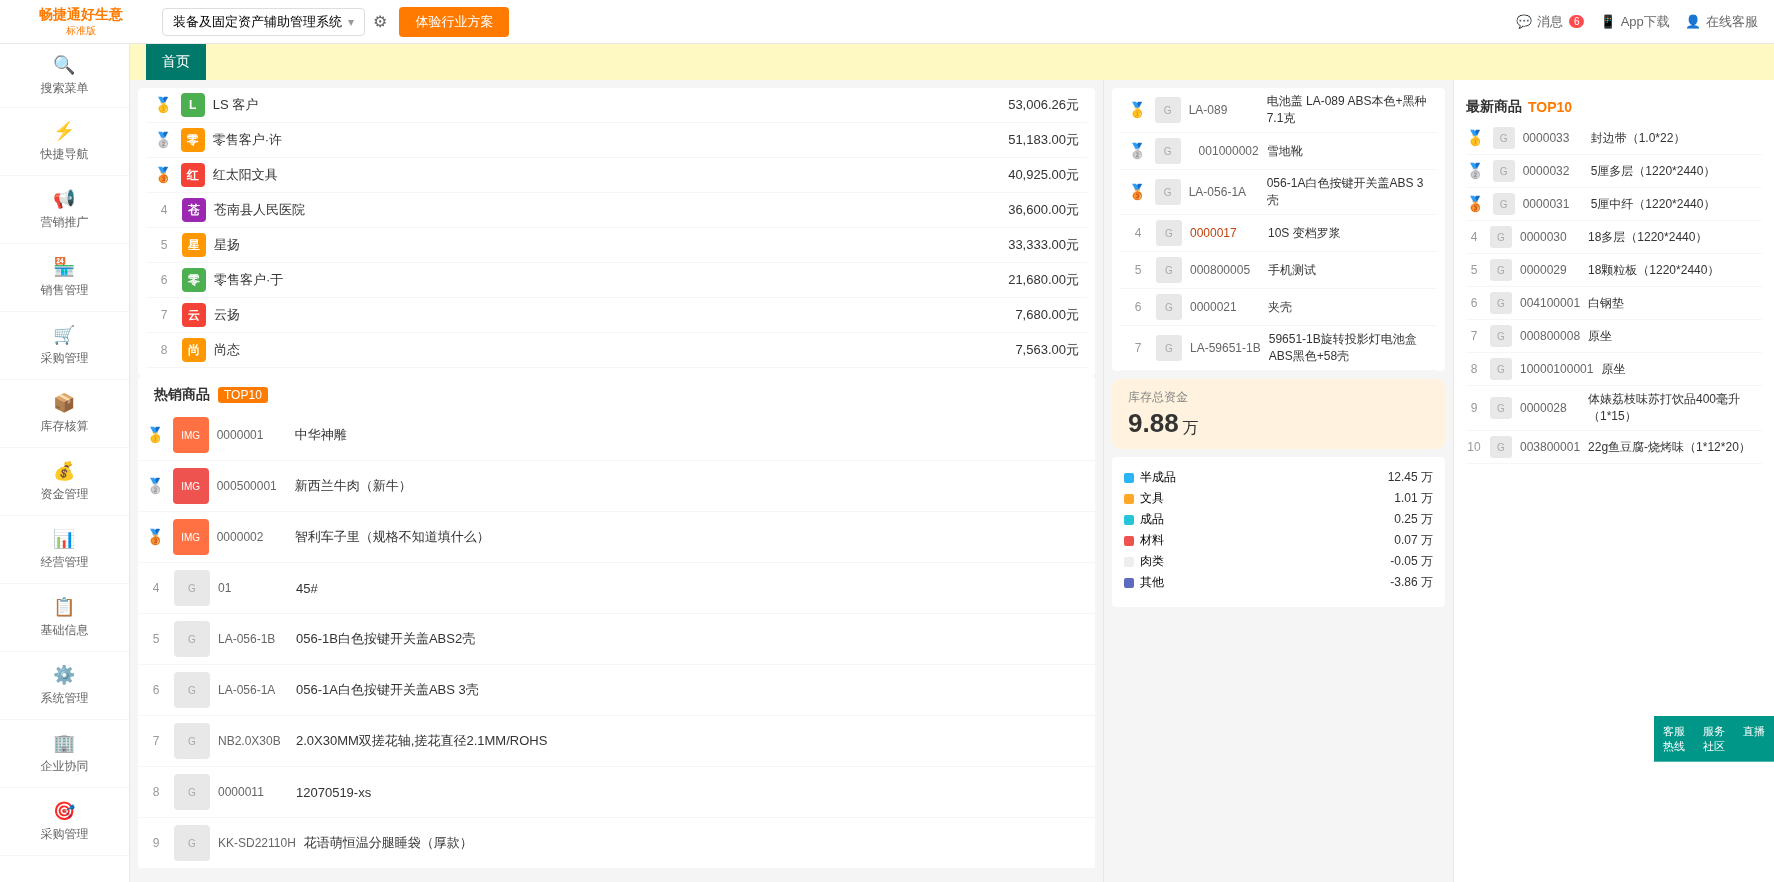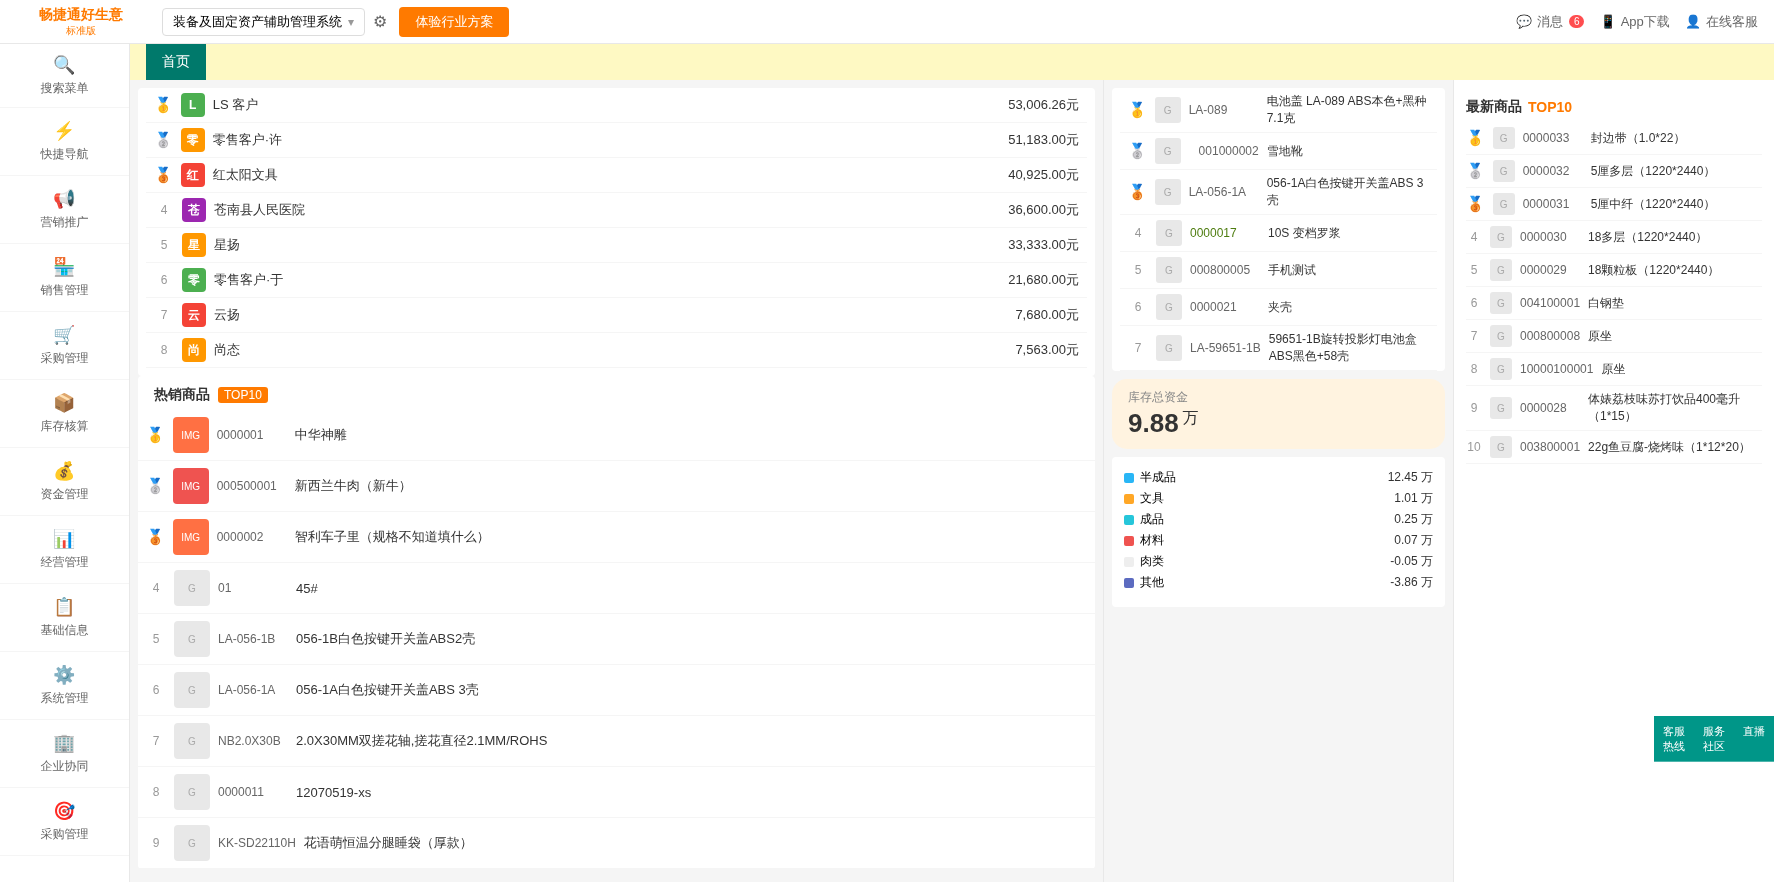--- a/index.html
+++ b/index.html
@@ -333,21 +333,21 @@
   </div>
               <div class="rank-row">
     <span style="color:#cd7f32;font-size:15px;">🥉</span>
     <div class="new-img" style="width:26px;height:26px;background:#e8e8e8;border-radius:3px;flex-shrink:0;display:flex;align-items:center;justify-content:center;font-size:10px;color:#aaa;">G</div>
     <span style="color:#666;font-size:12px;min-width:70px;">LA-056-1A</span>
     <span style="color:#333;font-size:12px;flex:1;">056-1A白色按键开关盖ABS 3壳</span>
   </div>
               <div class="rank-row">
     <span class="rank-num">4</span>
     <div class="new-img" style="width:26px;height:26px;background:#e8e8e8;border-radius:3px;flex-shrink:0;display:flex;align-items:center;justify-content:center;font-size:10px;color:#aaa;">G</div>
-    <span style="color:#4d7c0f;font-size:12px;min-width:70px;">0000017</span>
+    <span style="color:#c2410c;font-size:12px;min-width:70px;">0000017</span>
     <span style="color:#333;font-size:12px;flex:1;">10S 变档罗浆</span>
   </div>
               <div class="rank-row">
     <span class="rank-num">5</span>
     <div class="new-img" style="width:26px;height:26px;background:#e8e8e8;border-radius:3px;flex-shrink:0;display:flex;align-items:center;justify-content:center;font-size:10px;color:#aaa;">G</div>
     <span style="color:#666;font-size:12px;min-width:70px;">000800005</span>
     <span style="color:#333;font-size:12px;flex:1;">手机测试</span>
   </div>
               <div class="rank-row">
     <span class="rank-num">6</span>
@@ -357,23 +357,23 @@
   </div>
               <div class="rank-row">
     <span class="rank-num">7</span>
     <div class="new-img" style="width:26px;height:26px;background:#e8e8e8;border-radius:3px;flex-shrink:0;display:flex;align-items:center;justify-content:center;font-size:10px;color:#aaa;">G</div>
     <span style="color:#666;font-size:12px;min-width:70px;">LA-59651-1B</span>
     <span style="color:#333;font-size:12px;flex:1;">59651-1B旋转投影灯电池盒ABS黑色+58壳</span>
   </div>
             </div>
         </div>
 
-        <div style="margin:8px; background:#fff3e0; border-radius:15px; padding:10px 16px;">
+        <div style="margin:8px; background:#fff3e0; border-radius:8px; padding:10px 16px;">
           <div style="font-size:12px;color:#888;">库存总资金</div>
-          <div style="display:flex;align-items:flex-start;gap:4px;margin-top:2px;">
+          <div style="display:flex;align-items:flex-end;gap:4px;margin-top:2px;">
             <span style="font-size:26px;font-weight:bold;color:#333;">9.88</span>
             <span style="font-size:16px;color:#333;">万</span>
           </div>
         </div>
 
         <div style="background:#fff;margin:0 8px 8px;border-radius:4px;padding:12px;">
           <div style="display:flex;align-items:center;gap:16px;">
 
 
             <div style="flex:1;margin-top:0;" id="inventory-legend">

